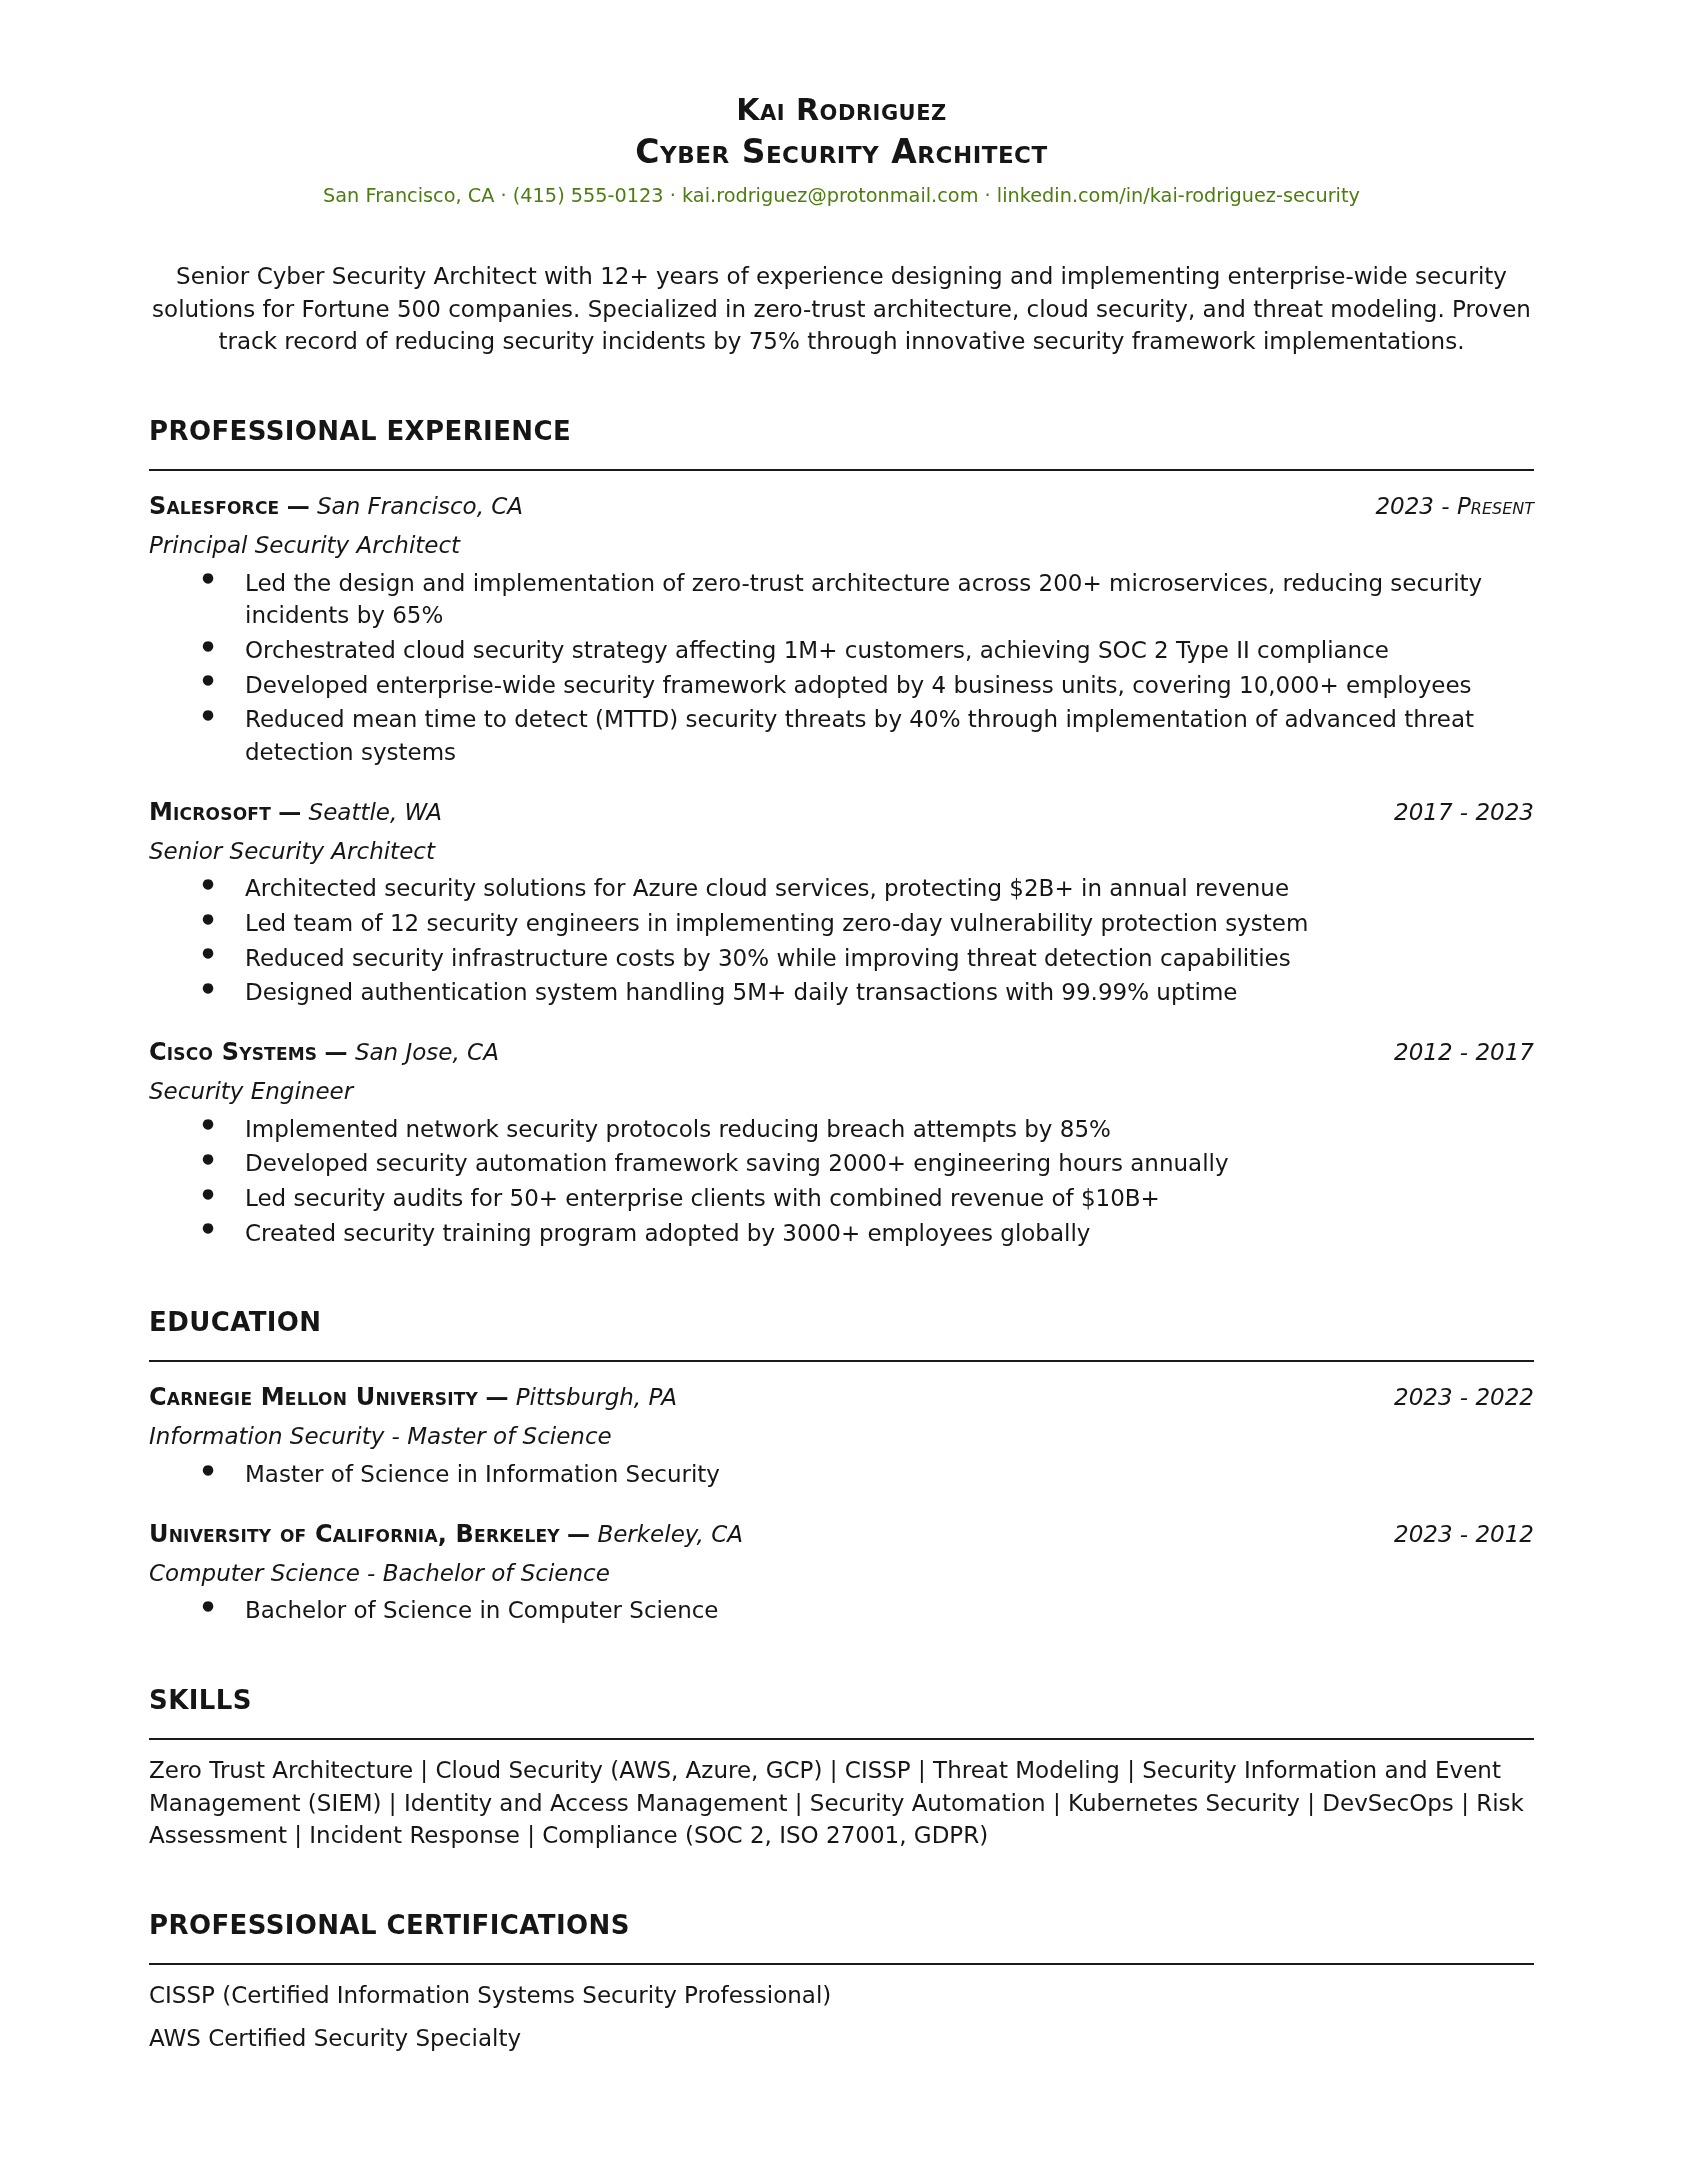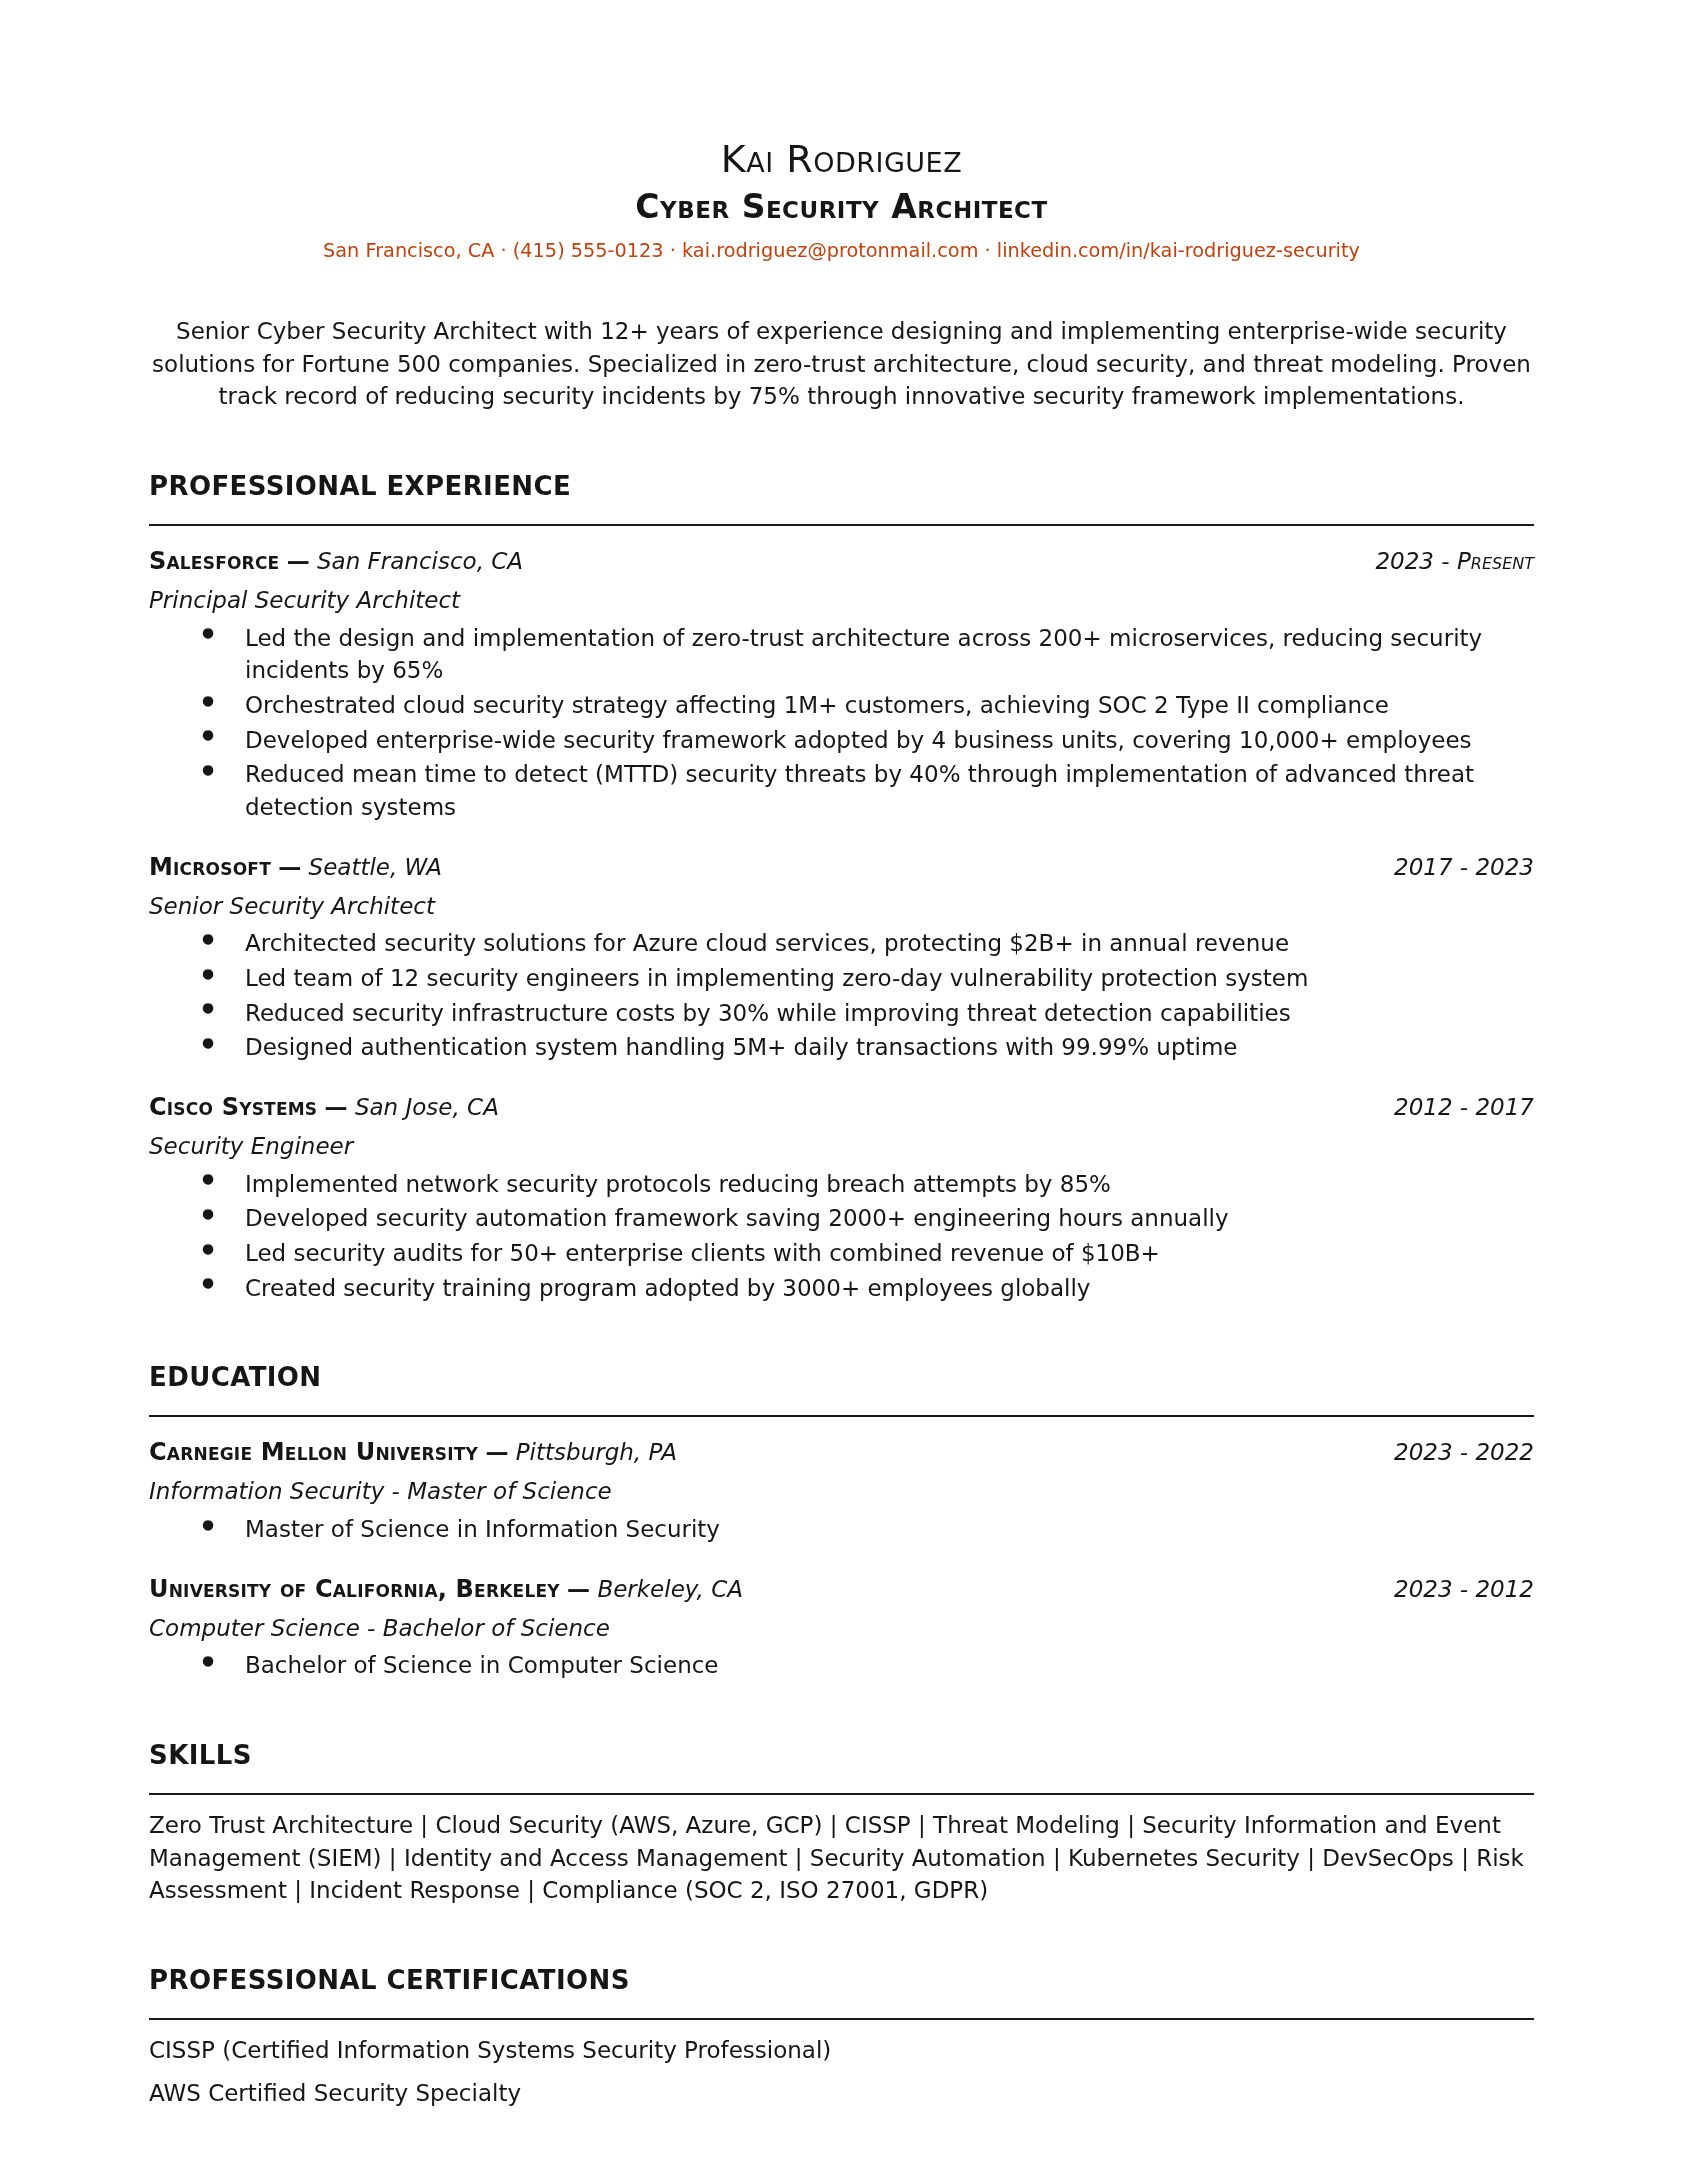--- a/index.html
+++ b/index.html
@@ -11,39 +11,38 @@
     font-family: "DejaVu Sans", "Liberation Sans", sans-serif;
     color: #161616;
     font-size: 23px;
     line-height: 1.42;
     padding: 91px 149px 59px 149px;
   }
 
   
   .resume-header { text-align: center; }
   .name {
-    font-size: 38px;
-    font-weight: 400;
+    font-size: 30px;
+    font-weight: 700;
     font-variant: small-caps;
     letter-spacing: 0.5px;
     line-height: 1.25;
-    margin-top: 45px;
   }
   .job-title {
     font-size: 33px;
     font-weight: 700;
     font-variant: small-caps;
     letter-spacing: 0.5px;
     line-height: 1.25;
     margin-top: 2px;
   }
   .contact-line {
     font-size: 19.3px;
     margin-top: 10px;
-    color: #c2410c;
+    color: #4d7c0f;
   }
 
   
   .summary {
     margin-top: 51px;
     text-align: center;
   }
 
   
   .section { margin-top: 55px; }

